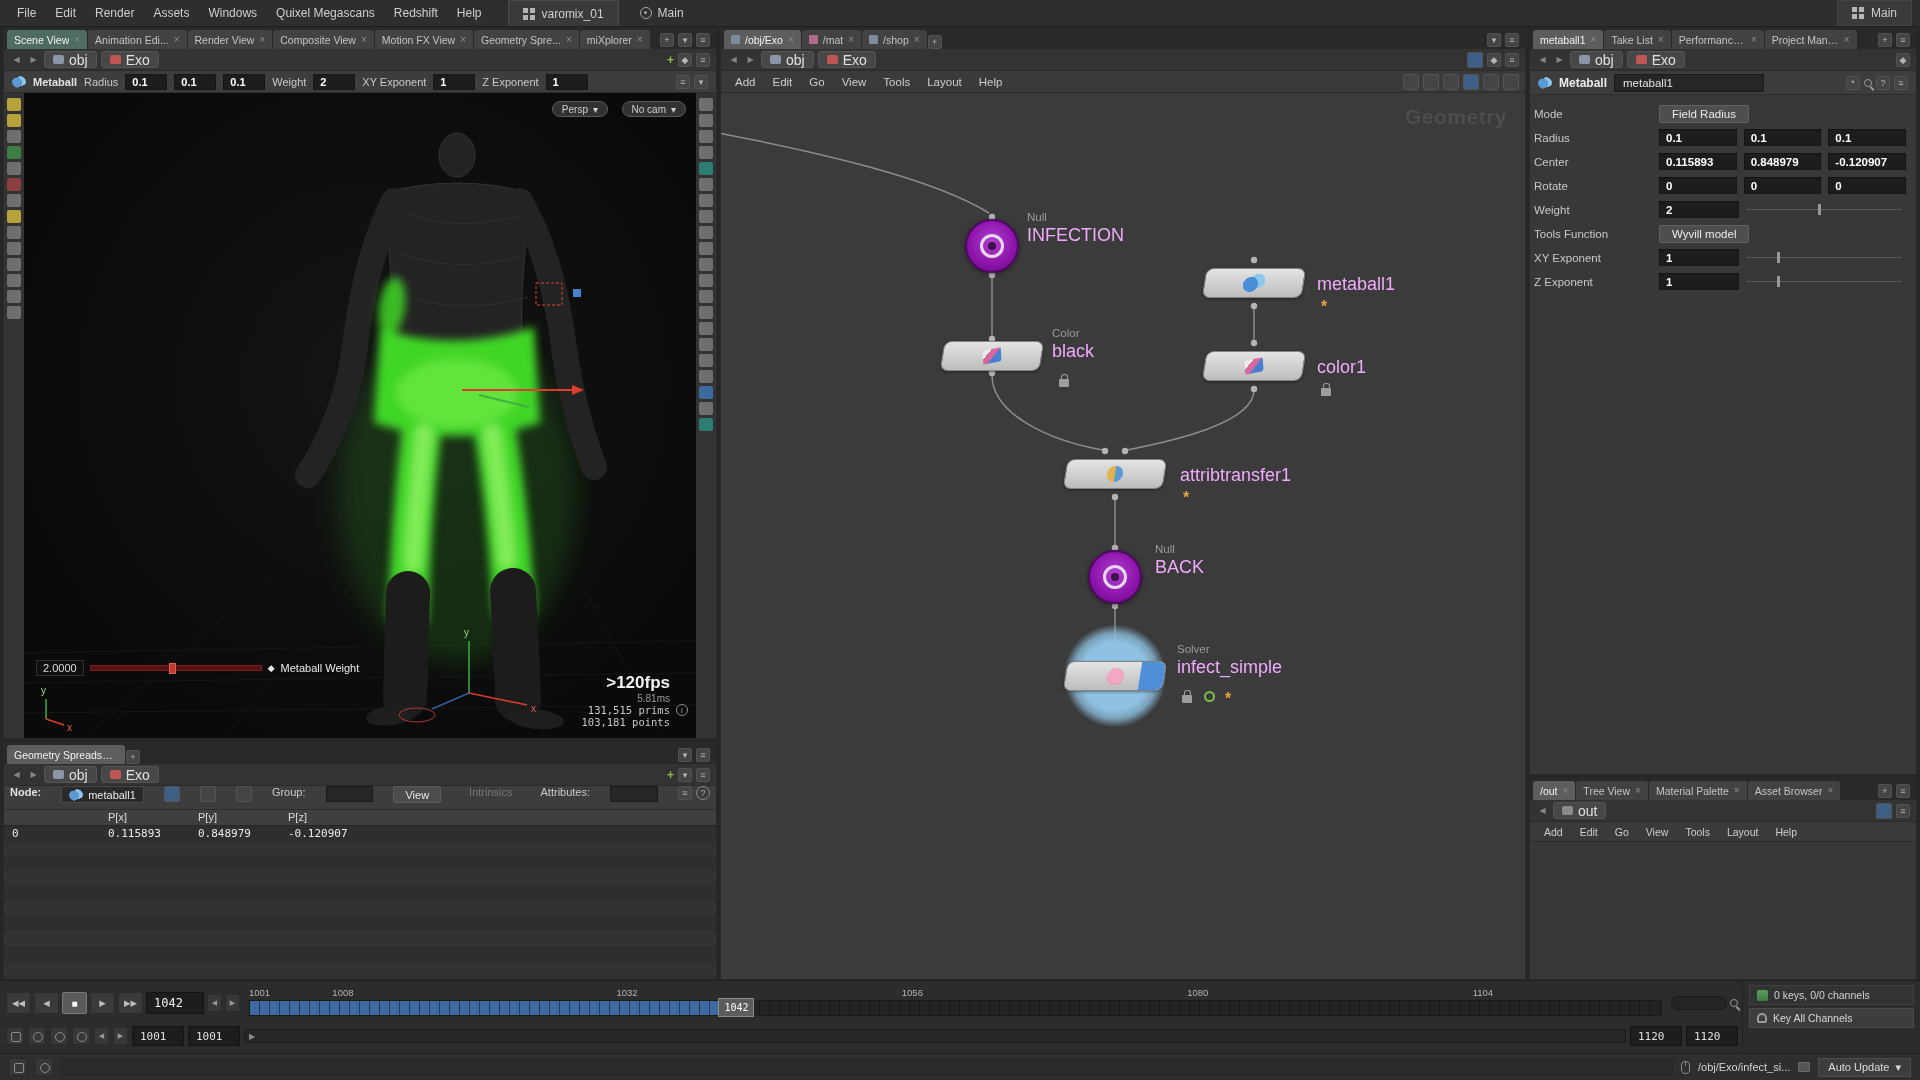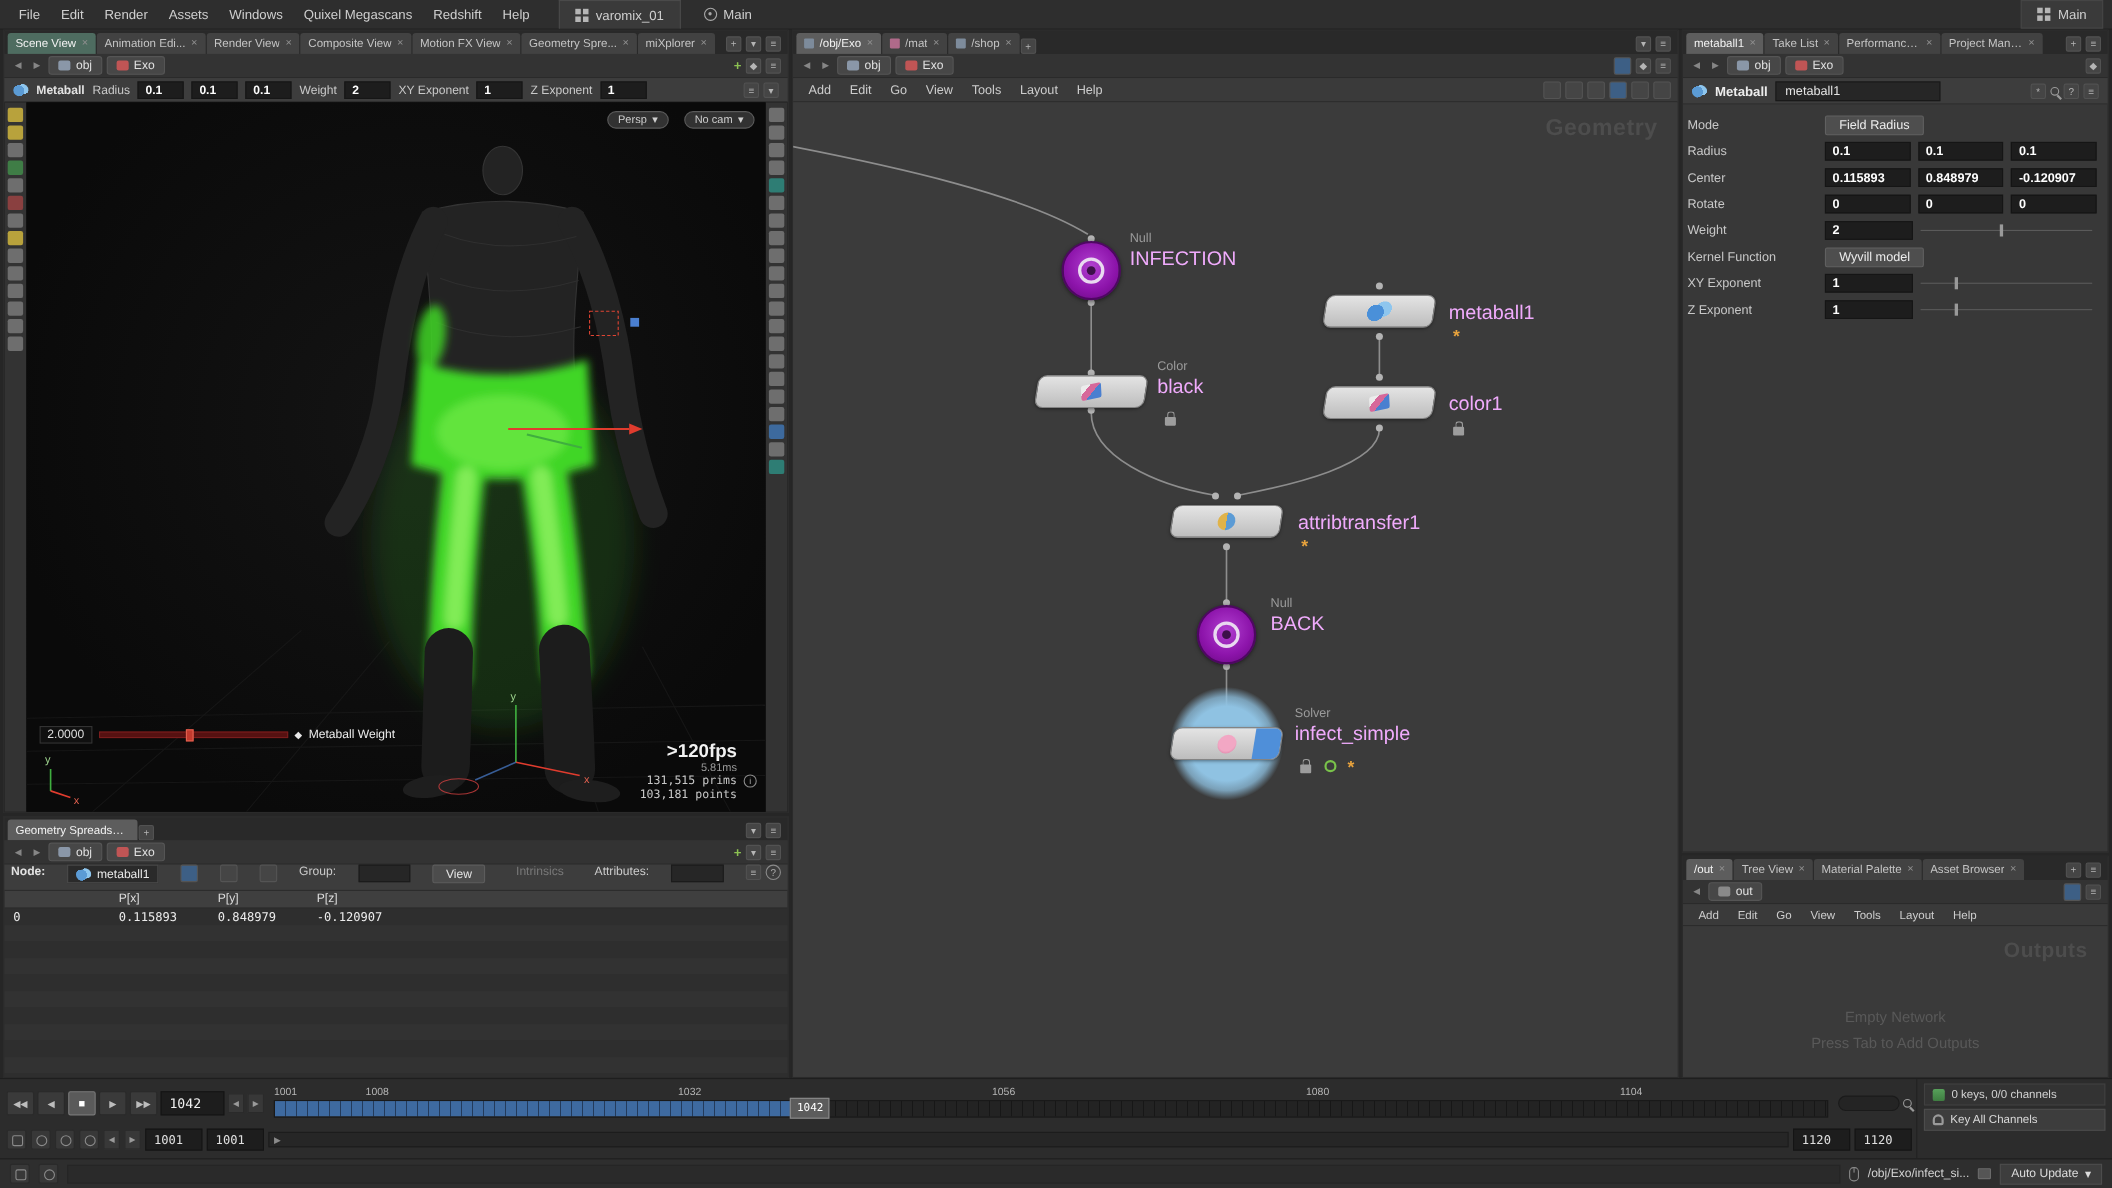--- a/index.html
+++ b/index.html
@@ -35,21 +35,21 @@
   .ptab .ptab-label { overflow:hidden; text-overflow:ellipsis; }
   .ptab.active { background:#5d5d5d; color:#f2f2f2; }
   .scene-pane .ptab.active { background:#4e6c60; }
   .tab-close { color:#8f8f8f; font-size:10px; line-height:1; }
   .tabbar-right { margin-left:auto; display:flex; gap:4px; align-items:center; color:#9f9f9f; font-size:10px; padding:0 3px 2px 3px; flex-shrink:0; }
   .tb-ico { width:14px; height:14px; background:#454545; border:1px solid #525252; border-radius:2px; display:flex; align-items:center; justify-content:center; font-size:9px; color:#b5b5b5; }
 
   
   .pathbar { height:22px; background:#333333; border-bottom:1px solid #2a2a2a; display:flex; align-items:center; gap:4px; padding:0 6px; font-size:11px; flex-shrink:0; }
   .nav-btn { width:13px; text-align:center; color:#868686; font-size:8px; }
-  .chip { display:flex; align-items:center; gap:5px; background:#474747; border:1px solid #555; border-radius:3px; padding:0 8px; height:17px; color:#e0e0e0; font-size:11px; }
+  .chip { display:flex; align-items:center; gap:5px; background:#474747; border:1px solid #555; border-radius:3px; padding:0 8px; height:17px; color:#e0e0e0; font-size:14px; }
   .chip-icon { width:11px; height:9px; border-radius:2px; }
   .ci-folder { background:#8a97a8; }
   .ci-geo { background:#c05555; }
   .ci-out { background:#8a8a8a; }
   .pathbar-right { margin-left:auto; display:flex; gap:4px; align-items:center; }
   .green-plus { color:#8cc152; font-weight:bold; font-size:12px; }
 
   
   .scene-toolbar { height:22px; background:#3d3d3d; border-bottom:1px solid #2c2c2c; display:flex; align-items:center; gap:7px; padding:0 8px; font-size:11px; color:#c9c9c9; flex-shrink:0; }
   .st-field { background:#1d1d1d; border:1px solid #161616; color:#fff; font-weight:bold; padding:0 6px; min-width:42px; height:16px; font-size:11px; display:flex; align-items:center; }
@@ -742,21 +742,21 @@
             <span class="pfield">0</span>
           </div>
           <div class="prow">
             <span class="plabel">Weight</span>
             <span class="pfield">2</span>
             <span class="pslider">
                 <span class="phandle" style="left:46%;"></span>
               </span>
           </div>
           <div class="prow">
-            <span class="plabel">Kernel Function</span>
+            <span class="plabel">Tools Function</span>
             <span class="pdrop">Wyvill model</span>
           </div>
           <div class="prow">
             <span class="plabel">XY Exponent</span>
             <span class="pfield">1</span>
             <span class="pslider">
                 <span class="phandle" style="left:20%;"></span>
               </span>
           </div>
           <div class="prow">
@@ -804,27 +804,20 @@
           </div>
         </div>
         <div class="net-menu out-menu">
           <span class="net-menu-item">Add</span>
           <span class="net-menu-item">Edit</span>
           <span class="net-menu-item">Go</span>
           <span class="net-menu-item">View</span>
           <span class="net-menu-item">Tools</span>
           <span class="net-menu-item">Layout</span>
           <span class="net-menu-item">Help</span>
-        </div>
-        <div class="out-canvas">
-          <div class="watermark" style="font-size:19px;">Outputs</div>
-          <div class="out-empty">
-            <div>Empty Network</div>
-            <div>Press Tab to Add Outputs</div>
-          </div>
         </div>
       </section>
     </div>
   </div>
 
   <div class="playbar">
     <div class="pb-main">
       <div class="pb-row1">
         <span class="tbtn">◀◀</span>
         <span class="tbtn">◀</span>

